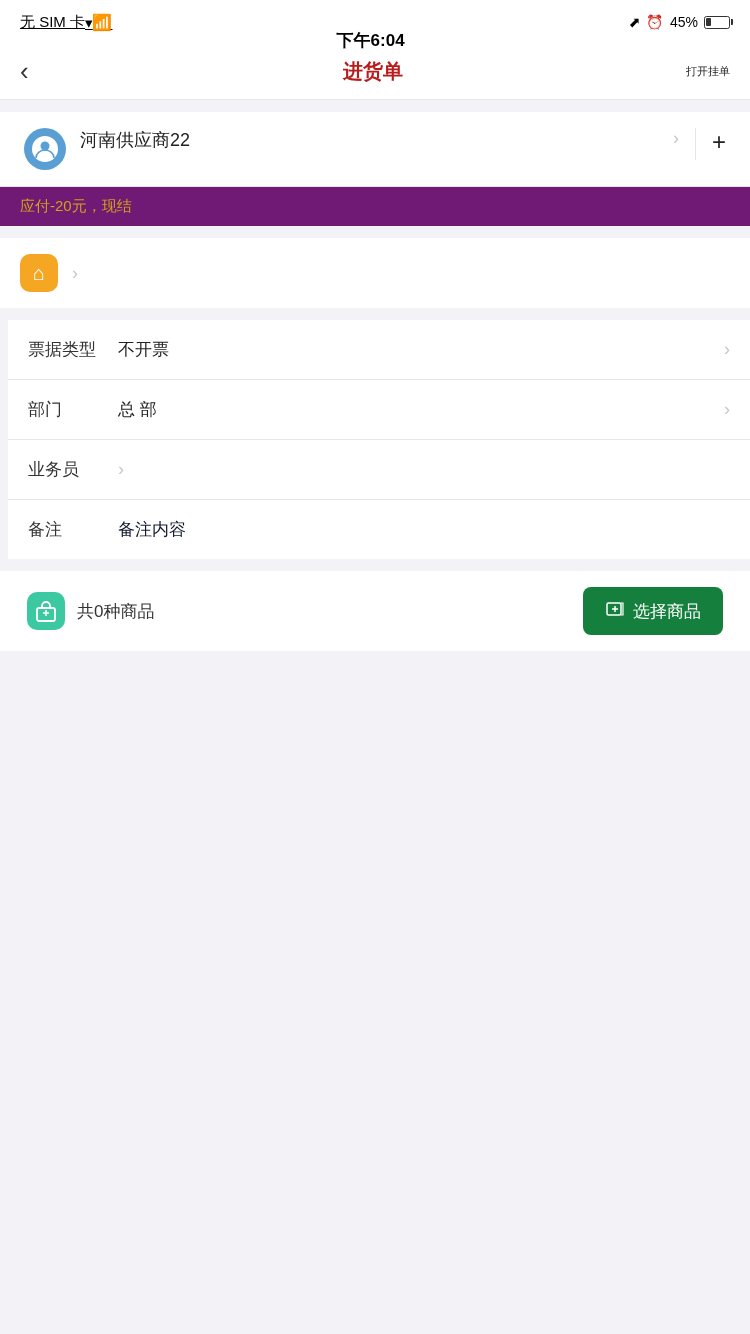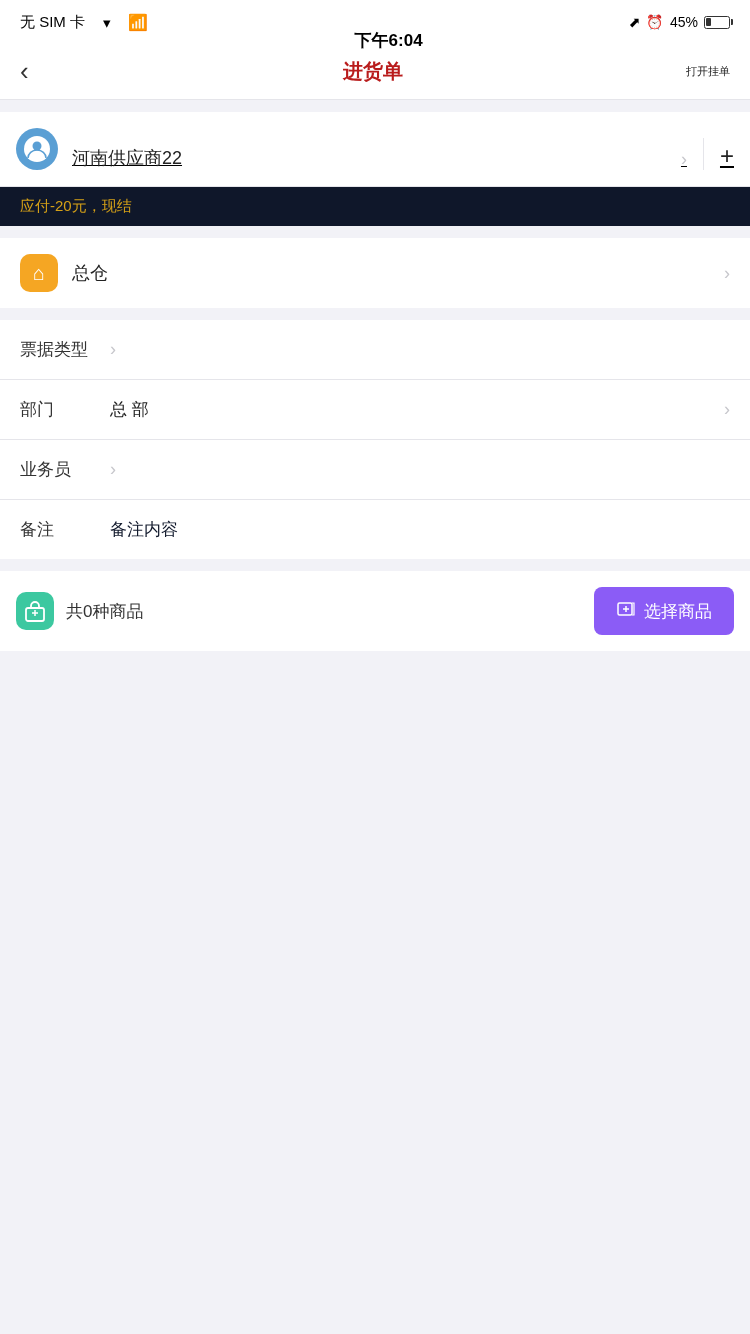--- a/index.html
+++ b/index.html
@@ -19,22 +19,23 @@
       display: flex;
       align-items: center;
       justify-content: space-between;
       padding: 0 20px;
       font-size: 15px;
       font-weight: 500;
     }
     .status-left {
       display: flex;
       align-items: flex-end;
-      gap: 18px;
+      gap: 0;
       font-size: 15px;
+      text-decoration: underline;
     }
     .status-center {
       font-size: 17px;
       font-weight: 600;
       margin-top: 36px;
     }
     .status-right {
       display: flex;
       align-items: center;
       gap: 6px;
@@ -108,25 +109,24 @@
     }
 
     
     .card {
       background: #fff;
     }
 
     
     .supplier-row {
       display: flex;
-      align-items: flex-end;
-      padding: 16px 16px;
+      align-items: flex-start;
+      padding: 16px 24px;
       background: #fff;
       border-bottom: 1px solid #e5e5ea;
-      text-decoration: underline;
     }
     .supplier-avatar {
       width: 42px;
       height: 42px;
       border-radius: 50%;
       background: #5a9fd4;
       display: flex;
       align-items: center;
       justify-content: center;
       margin-right: 14px;
@@ -159,21 +159,21 @@
       margin: 0 16px;
     }
     .add-icon {
       font-size: 24px;
       color: #222;
       cursor: pointer;
     }
 
     
     .notice-bar {
-      background: #0f172a;
+      background: #701a75;
       padding: 10px 20px;
       font-size: 15px;
       color: #d4a017;
     }
 
     
     .warehouse-row {
       display: flex;
       align-items: center;
       padding: 16px 20px;
@@ -196,20 +196,21 @@
     }
     .warehouse-name {
       flex: 1;
       font-size: 18px;
       color: #222;
     }
 
     
     .form-section {
       background: #fff;
+      margin-left: 8px;
     }
     .form-row {
       display: flex;
       align-items: center;
       padding: 18px 20px;
       border-bottom: 1px solid #e5e5ea;
       min-height: 58px;
     }
     .form-row:last-child {
       border-bottom: none;
@@ -250,40 +251,40 @@
       color: #888;
       margin-left: 4px;
     }
 
     
     .product-section {
       background: #fff;
       margin-top: 12px;
       display: flex;
       align-items: center;
-      padding: 16px 16px;
+      padding: 16px 27px;
       justify-content: space-between;
     }
     .product-icon-wrap {
       width: 38px;
       height: 38px;
       border-radius: 10px;
       background: #3cc8a0;
       display: flex;
       align-items: center;
       justify-content: center;
       margin-right: 12px;
       flex-shrink: 0;
     }
     .product-count {
       font-size: 17px;
       color: #333;
     }
     .select-btn {
-      background: #8b5cf6;
+      background: #15803d;
       border-radius: 8px;
       padding: 12px 22px;
       display: flex;
       align-items: center;
       gap: 8px;
       cursor: pointer;
     }
     .select-btn-text {
       font-size: 17px;
       color: #fff;
@@ -353,31 +354,31 @@
   <span>应付-20元，现结</span>
 </div>
 
 <div class="section-gap"></div>
 
 <div class="card">
   <div class="warehouse-row">
     <div class="warehouse-icon-wrap">
       <span class="house-icon">⌂</span>
     </div>
-    <span class="warehouse-name">总仓</span>
     <span class="chevron-icon">›</span>
   </div>
 </div>
 
 <div class="section-gap"></div>
 
 <div class="form-section">
 
   <div class="form-row">
     <span class="form-label">票据类型</span>
+    <span class="form-value">不开票</span>
     <span class="chevron-icon">›</span>
   </div>
 
   <div class="form-row">
     <span class="form-label">部门</span>
     <span class="form-value">总 部</span>
     <span class="chevron-icon">›</span>
   </div>
 
   <div class="form-row">

